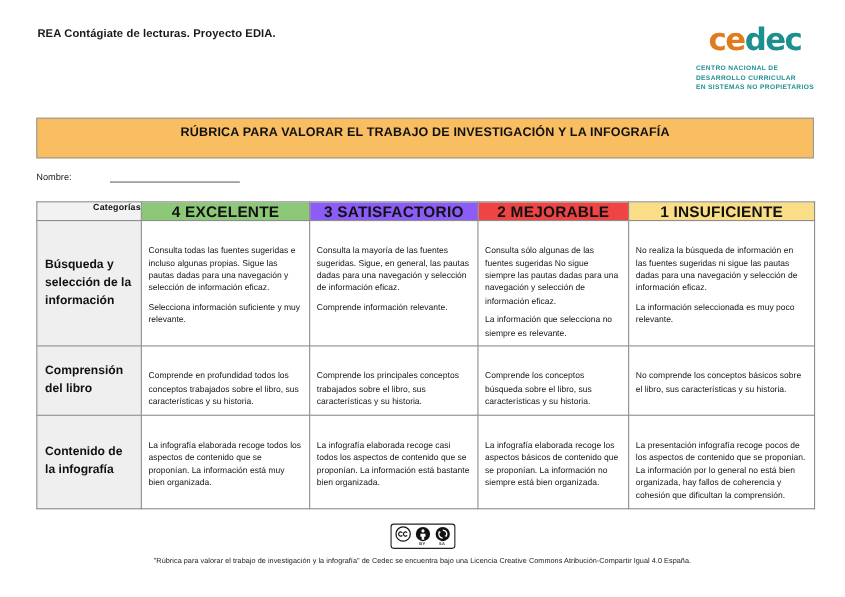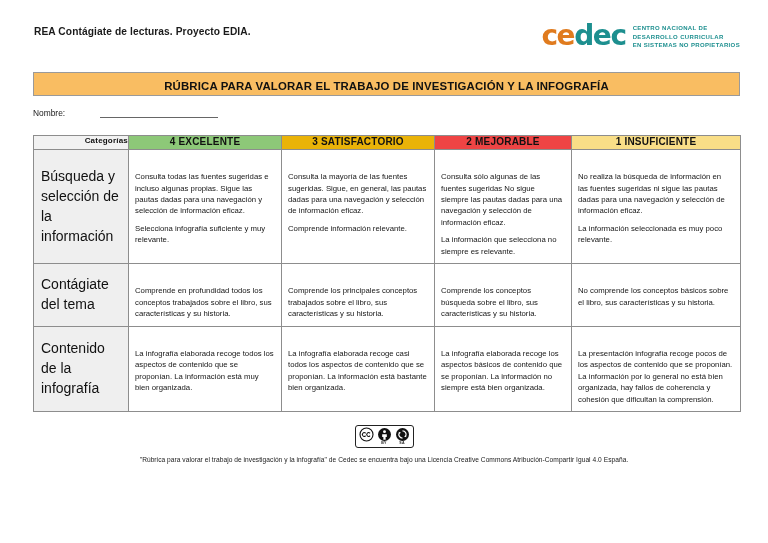--- a/index.html
+++ b/index.html
@@ -34,20 +34,21 @@
     font-size: 10.2px;
     font-weight: bold;
     line-height: 1.55;
     letter-spacing: 0.1px;
   }
   .logo {
     display: flex;
     align-items: center;
     gap: 7px;
     margin-top: -2px;
+    flex-direction: column;
   }
   .logo-word {
     font-family: "DejaVu Sans", sans-serif;
     font-size: 28px;
     font-weight: bold;
     letter-spacing: -1.4px;
     line-height: 1;
   }
   .logo-ce { color: #e07b1e; }
   .logo-dec { color: #1d8f8f; }
@@ -61,21 +62,21 @@
     text-transform: uppercase;
     padding-top: 2px;
   }
 
   
   .title-banner {
     margin: 22px 28px 0 33px;
     background: #f9bd62;
     border: 1px solid #9a9a9a;
     text-align: center;
-    padding: 7px 4px 3px;
+    padding: 7px 4px 16px;
   }
   .title-banner-text {
     font-size: 11.4px;
     font-weight: bold;
     letter-spacing: 0.15px;
     color: #111;
   }
 
   
   .nombre-row {
@@ -101,43 +102,43 @@
     width: 707px;
     table-layout: fixed;
   }
   .rubric-table td, .rubric-table th {
     border: 1px solid #8d8d8d;
     vertical-align: top;
     padding: 0;
   }
   thead th {
     text-align: center;
-    font-size: 10px;
+    font-size: 14px;
     font-weight: bold;
     letter-spacing: 0.2px;
     padding: 6px 3px 6px;
     height: 13px;
     vertical-align: middle;
     color: #111;
   }
   th.col-cat {
     background: #f2f2f2;
     text-align: right;
     padding-left: 7px;
     font-size: 8px;
   }
   th.col-exc { background: #8dc878; }
-  th.col-sat { background: #eab308; }
+  th.col-sat { background: #8b5cf6; }
   th.col-mej { background: #ef4444; }
   th.col-ins { background: #f9de87; }
 
   td.cat-cell {
     background: #efefef;
-    font-size: 14px;
-    font-weight: normal;
+    font-size: 11px;
+    font-weight: bold;
     line-height: 1.42;
     padding: 6px 6px 6px 7px;
     vertical-align: middle;
     color: #111;
   }
   td.desc-cell {
     background: #ffffff;
     font-size: 7.75px;
     line-height: 1.48;
     padding: 21px 7px 6px 6px;
@@ -240,38 +241,38 @@
         <th class="col-mej">2 MEJORABLE</th>
         <th class="col-ins">1 INSUFICIENTE</th>
       </tr>
     </thead>
     <tbody>
 
       <tr>
         <td class="cat-cell">Búsqueda y selección de la información</td>
         <td class="desc-cell">
           <p>Consulta todas las fuentes sugeridas e incluso algunas propias. Sigue las pautas dadas para una navegación y selección de información eficaz.</p>
-          <p>Selecciona infografía suficiente y muy relevante.</p>
+          <p>Selecciona información suficiente y muy relevante.</p>
         </td>
         <td class="desc-cell">
           <p>Consulta la mayoría de las fuentes sugeridas. Sigue, en general,  las pautas dadas para una navegación y selección de información eficaz.</p>
           <p>Comprende información relevante.</p>
         </td>
         <td class="desc-cell">
           <p>Consulta sólo algunas de las fuentes sugeridas No sigue siempre  las pautas dadas para una navegación y selección de información eficaz.</p>
           <p>La información que selecciona no siempre es relevante.</p>
         </td>
         <td class="desc-cell">
           <p>No realiza la búsqueda de información en las fuentes sugeridas ni sigue las pautas dadas para una navegación y selección de información eficaz.</p>
           <p>La información seleccionada es muy poco relevante.</p>
         </td>
       </tr>
 
       <tr>
-        <td class="cat-cell">Contágiate del tema</td>
+        <td class="cat-cell">Comprensión del libro</td>
         <td class="desc-cell">
           <p>Comprende en profundidad todos los conceptos trabajados sobre el libro, sus características y su historia.</p>
         </td>
         <td class="desc-cell">
           <p>Comprende los principales conceptos trabajados sobre el libro, sus características y su historia.</p>
         </td>
         <td class="desc-cell">
           <p>Comprende los conceptos búsqueda sobre el libro, sus características y su historia.</p>
         </td>
         <td class="desc-cell">

